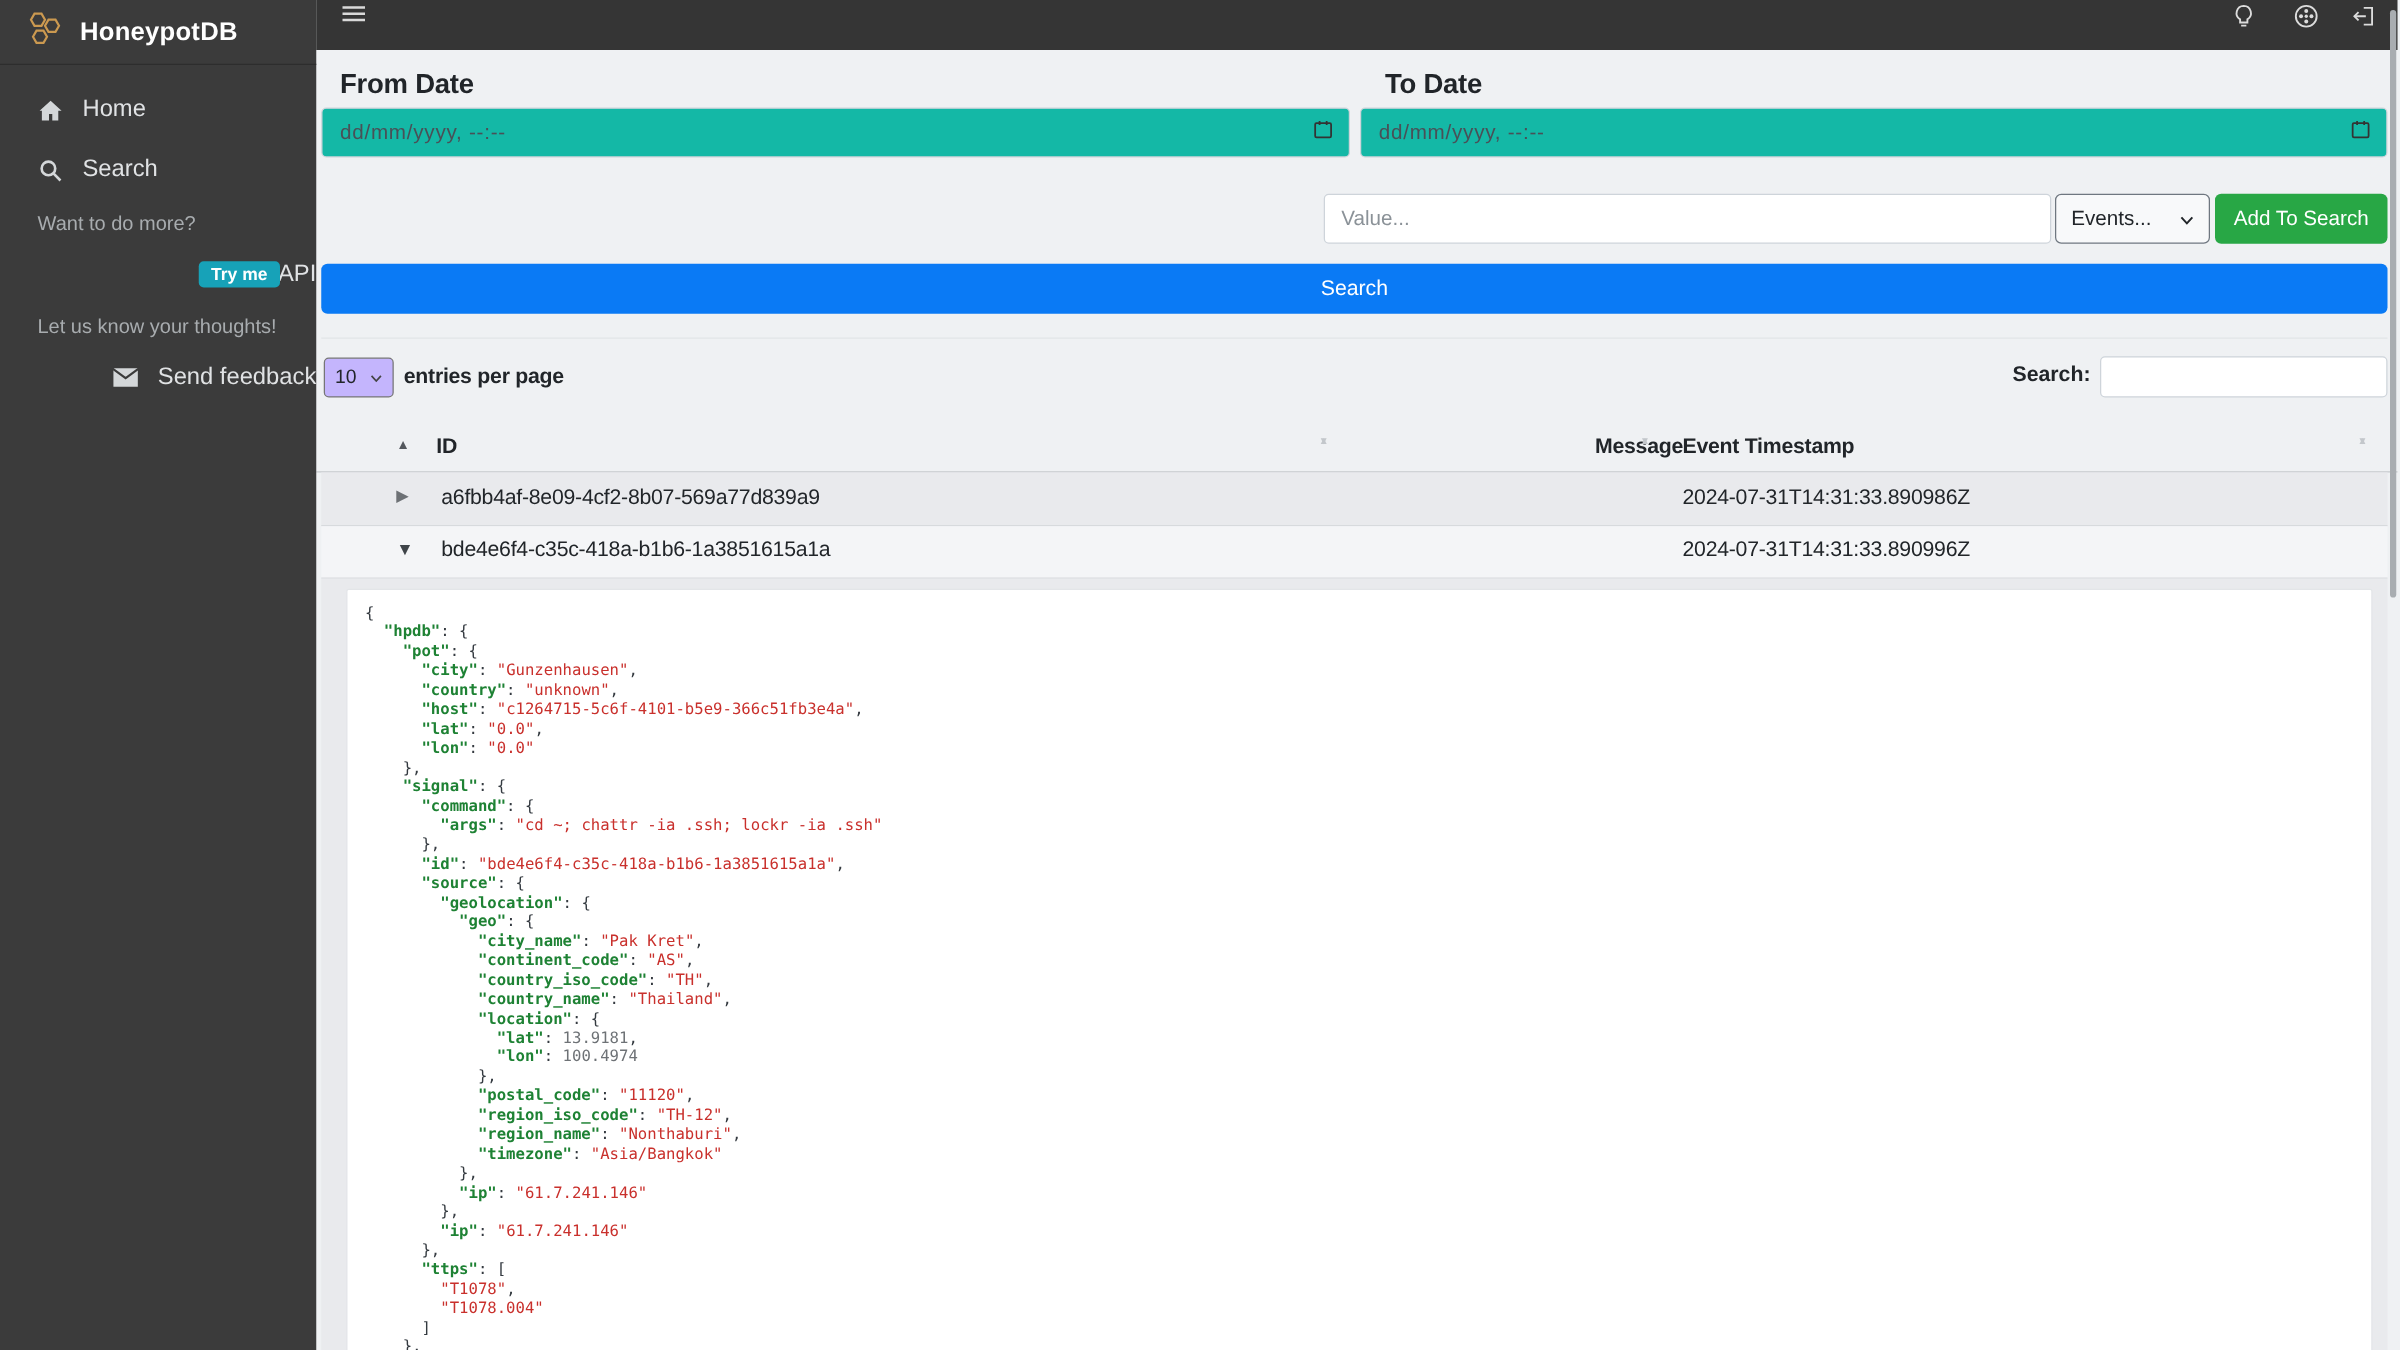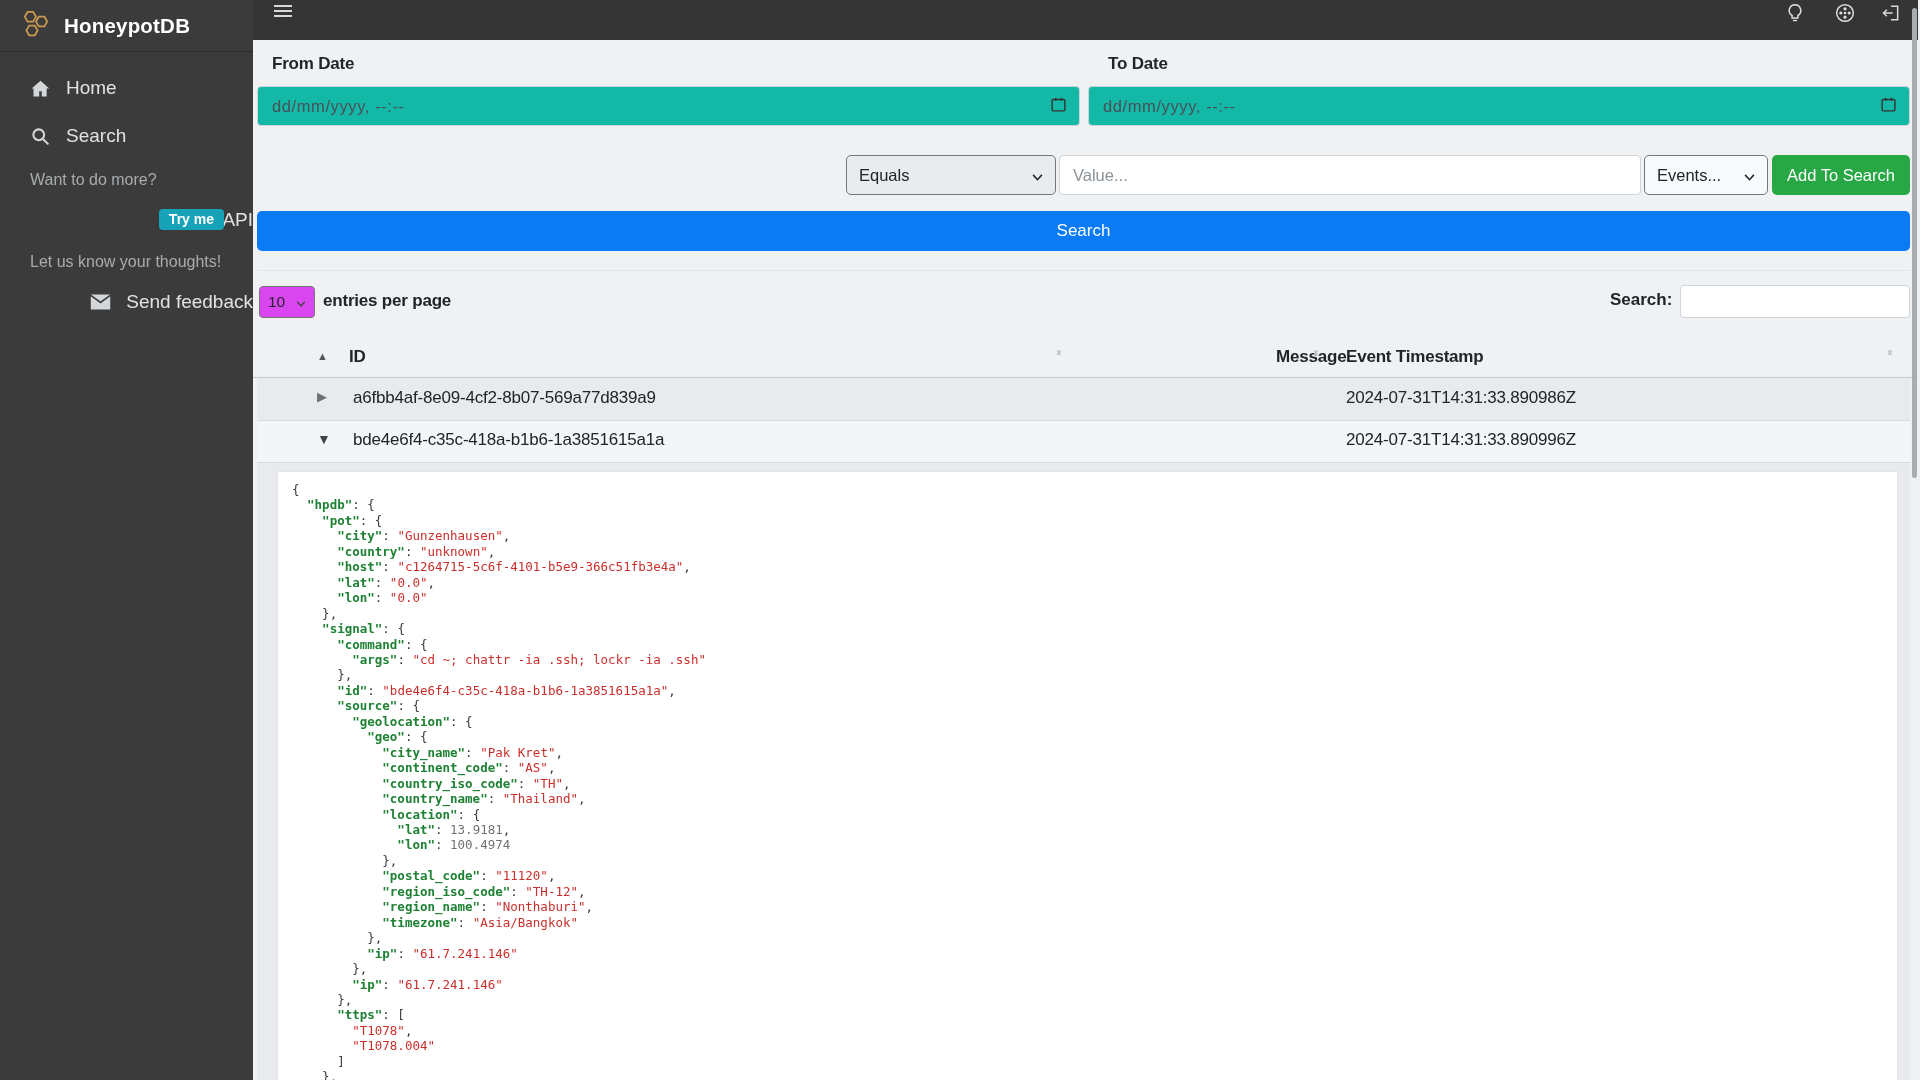--- a/index.html
+++ b/index.html
@@ -21,39 +21,39 @@
   
   .topbar { position:absolute; left:253px; top:0; width:1667px; height:40px; background:#353535; }
   .hamburger { position:absolute; left:21px; top:5px; width:18px; height:14px; cursor:pointer; }
   .hamburger i { display:block; height:2px; background:#d9d9d9; margin-bottom:3px; }
   .top-ic { position:absolute; top:3px; width:20px; height:20px; cursor:pointer; }
   .scroll-thumb { position:absolute; right:1px; top:8px; width:5px; height:470px; background:#a9adb1; border-radius:3px; z-index:9; }
 
   
   .content { position:absolute; left:253px; top:40px; width:1667px; height:1040px; }
   .content .abs { position:absolute; }
-  .date-label { font-size:17px; font-weight:bold; color:#212529; top:14px; letter-spacing:-0.2px; }
+  .date-label { font-size:22px; font-weight:bold; color:#212529; top:14px; letter-spacing:-0.2px; }
   .lbl-from { left:19px; } .lbl-to { left:855px; }
   .date-input { top:46px; height:40px; background:#14b8a6; border:1px solid #ced4da; border-radius:4px; display:flex; align-items:center; padding:0 12px 0 14px; cursor:text; }
   .di-from { left:4px; width:823px; } .di-to { left:835px; width:822px; }
   .date-ph { color:#495057; font-size:16.5px; letter-spacing:0.6px; flex:1; }
   .filter-row-el { top:115px; height:40px; }
   input.txt { background:#fff; border:1px solid #ced4da; border-radius:4px; font-size:16.5px; color:#212529; padding:0 13px; font-family:"Liberation Sans",sans-serif; }
   input.txt::placeholder { color:#8b9298; opacity:1; }
   .f-field { left:4px; width:586px; }
   .sel { display:flex; align-items:center; justify-content:space-between; background:#e9ecef; border:1px solid #6f7780; border-radius:5px; font-size:16.5px; color:#212529; padding:0 12px; cursor:pointer; }
   .sel-equals { left:593px; width:210px; }
   .f-value { left:806px; width:582px; }
   .sel-events { left:1391px; width:124px; background:#f8f9fa; }
   .btn { border:none; border-radius:5px; color:#fff; cursor:pointer; font-family:"Liberation Sans",sans-serif; }
   .btn-add { left:1519px; top:115px; height:40px; width:138px; background:#28a745; font-size:16.5px; }
   .btn-search { left:4px; top:171px; height:40px; width:1653px; background:#0a7af5; font-size:17px; }
   .rule { left:4px; top:230px; width:1653px; border-top:1px solid #e2e5e8; }
 
-  .sel-pagesize { left:6px; top:246px; width:56px; height:32px; background:#d946ef; border-color:#767676; border-radius:4px; font-size:15.5px; padding:0 8px;text-align:center; }
+  .sel-pagesize { left:6px; top:246px; width:56px; height:32px; background:#c4b5fd; border-color:#767676; border-radius:4px; font-size:15.5px; padding:0 8px;text-align:center; }
   .entries-label { left:70px; top:251px; font-size:17px; font-weight:bold; color:#212529; letter-spacing:-0.2px; }
   .tsearch-label { left:1357px; top:250px; font-size:17px; font-weight:bold; color:#212529; }
   .tsearch-input { left:1427px; top:245px; width:230px; height:33px; position:absolute; border:1px solid #8a9096; background:#fdfdfe; }
 
   
   .thead { left:0; top:301px; width:1667px; height:37px; border-bottom:1px solid #c6c9cd; }
   .thead span { position:absolute; }
   .th { font-size:17px; font-weight:bold; color:#212529; top:6px; letter-spacing:-0.2px; }
   .sort-cur { left:64px; top:9px; font-size:11px; color:#54585d; }
   .sortpair { display:flex; flex-direction:column; align-items:center; top:8px; color:#c3c7cb; font-size:8px; line-height:7px; cursor:pointer; }
@@ -185,26 +185,20 @@
       <span class="date-ph">dd/mm/yyyy, --:--</span>
       <span>
         <svg width="17" height="17" viewBox="0 0 24 24" fill="none" stroke="#333" stroke-width="2">
             <rect x="3" y="5" width="18" height="16" rx="1.5"></rect>
             <line x1="8" y1="2.5" x2="8" y2="7"></line>
             <line x1="16" y1="2.5" x2="16" y2="7"></line>
           </svg>
       </span>
     </div>
 
-    <div class="abs sel filter-row-el sel-equals">
-      <span>Equals</span>
-      <span><svg width="11" height="7" viewBox="0 0 12 8" fill="none" stroke="#212529" stroke-width="1.8">
-            <polyline points="1,1 6,6.5 11,1"></polyline>
-          </svg></span>
-    </div>
     <input class="abs txt filter-row-el f-value" placeholder="Value..." style="">
     <div class="abs sel filter-row-el sel-events">
       <span>Events...</span>
       <span><svg width="11" height="7" viewBox="0 0 12 8" fill="none" stroke="#212529" stroke-width="1.8">
             <polyline points="1,1 6,6.5 11,1"></polyline>
           </svg></span>
     </div>
     <button class="abs btn btn-add">Add To Search</button>
     <button class="abs btn btn-search">Search</button>
 

